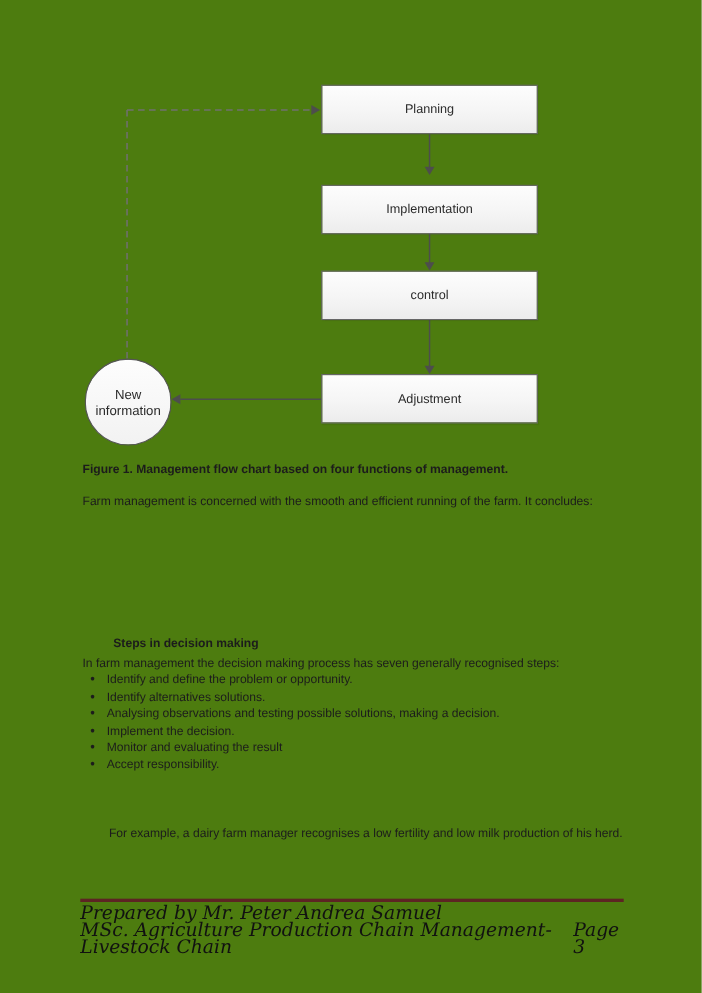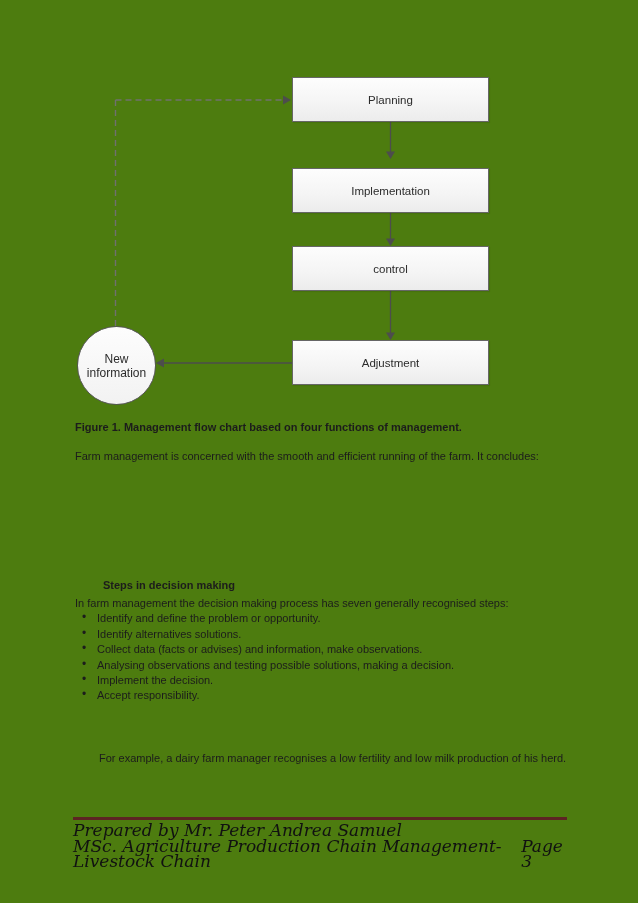--- a/index.html
+++ b/index.html
@@ -170,23 +170,23 @@
     <p class="para">Farm management is concerned with the smooth and efficient running of the farm. It concludes:</p>
   </div>
 
   <p class="text-block steps-heading">Steps in decision making</p>
 
   <div class="text-block steps">
     <p class="para">In farm management the decision making process has seven generally recognised steps:</p>
     <ul class="bullets">
       <li>Identify and define the problem or opportunity.</li>
       <li>Identify alternatives solutions.</li>
-      <li>Collect data (facts or advises) and information, make observations.</li>
       <li>Analysing observations and testing possible solutions, making a decision.</li>
       <li>Implement the decision.</li>
+      <li>Monitor and  evaluating the result</li>
       <li>Accept responsibility.</li>
     </ul>
   </div>
 
   <p class="text-block para example">For example, a dairy farm manager recognises a low fertility and low milk production of his herd.</p>
 
   <div class="footer">
     <div>Prepared by Mr. Peter Andrea Samuel</div>
     <div class="footer-row2">
       <span>MSc. Agriculture Production Chain Management-Livestock Chain</span>

